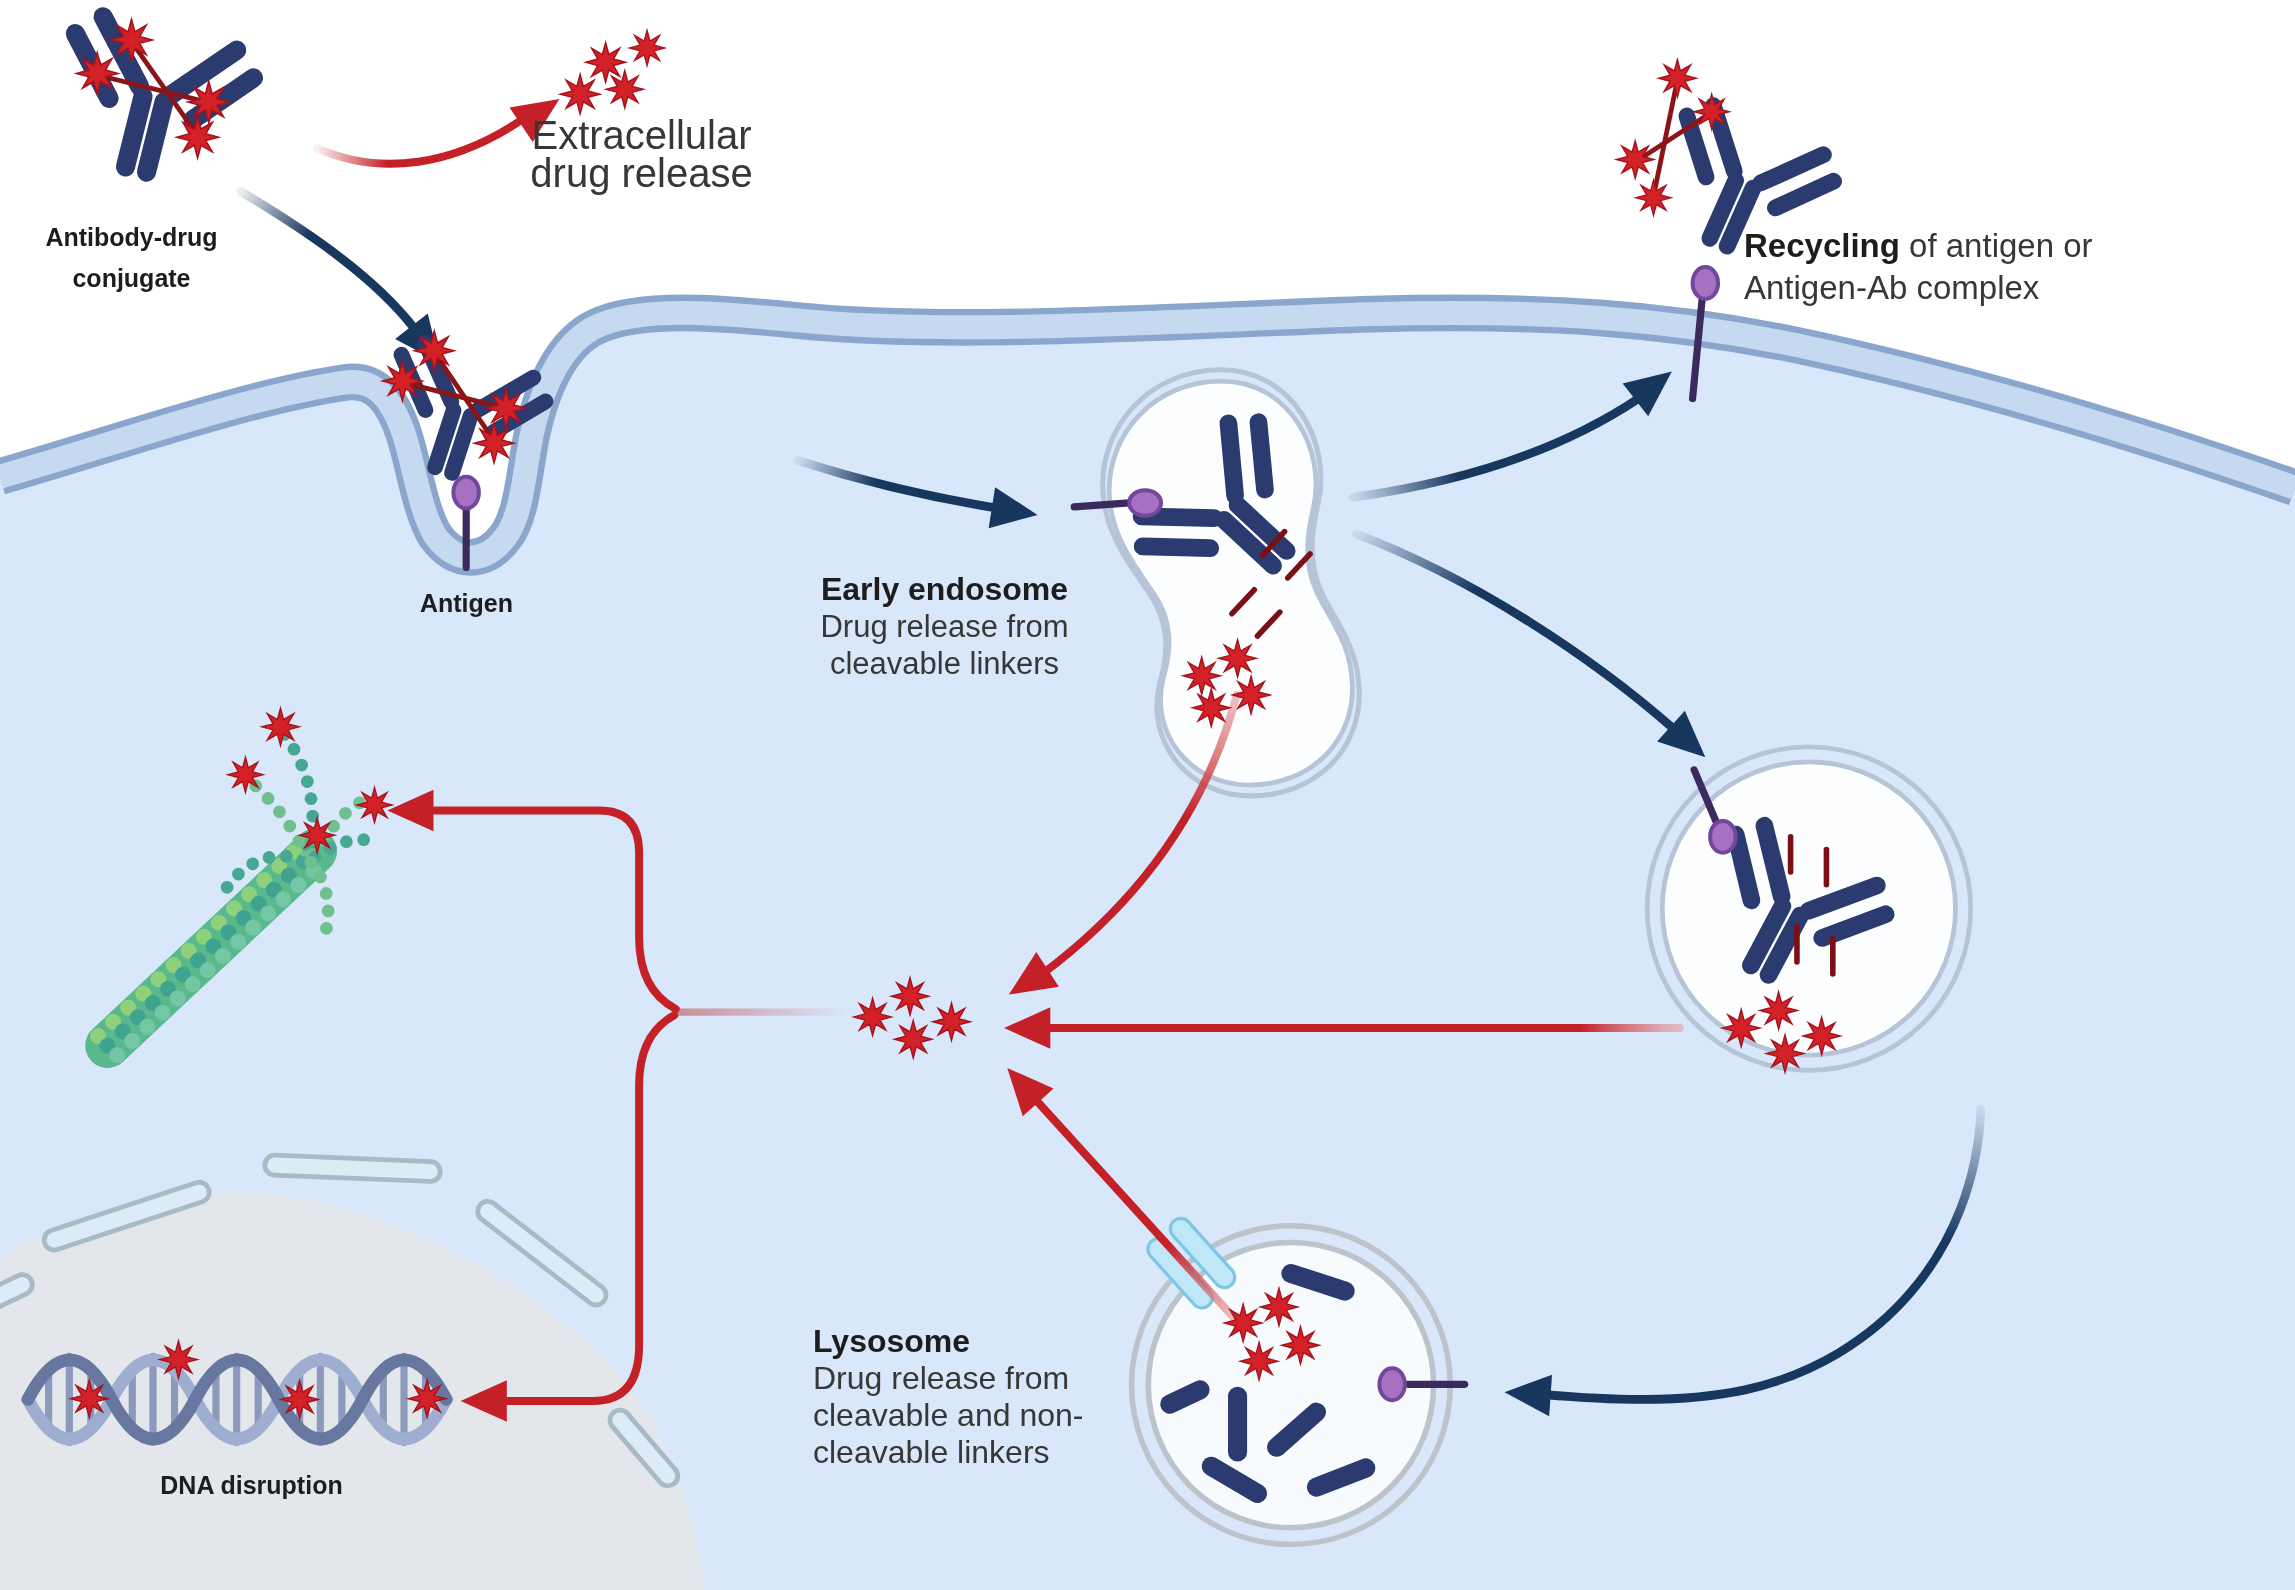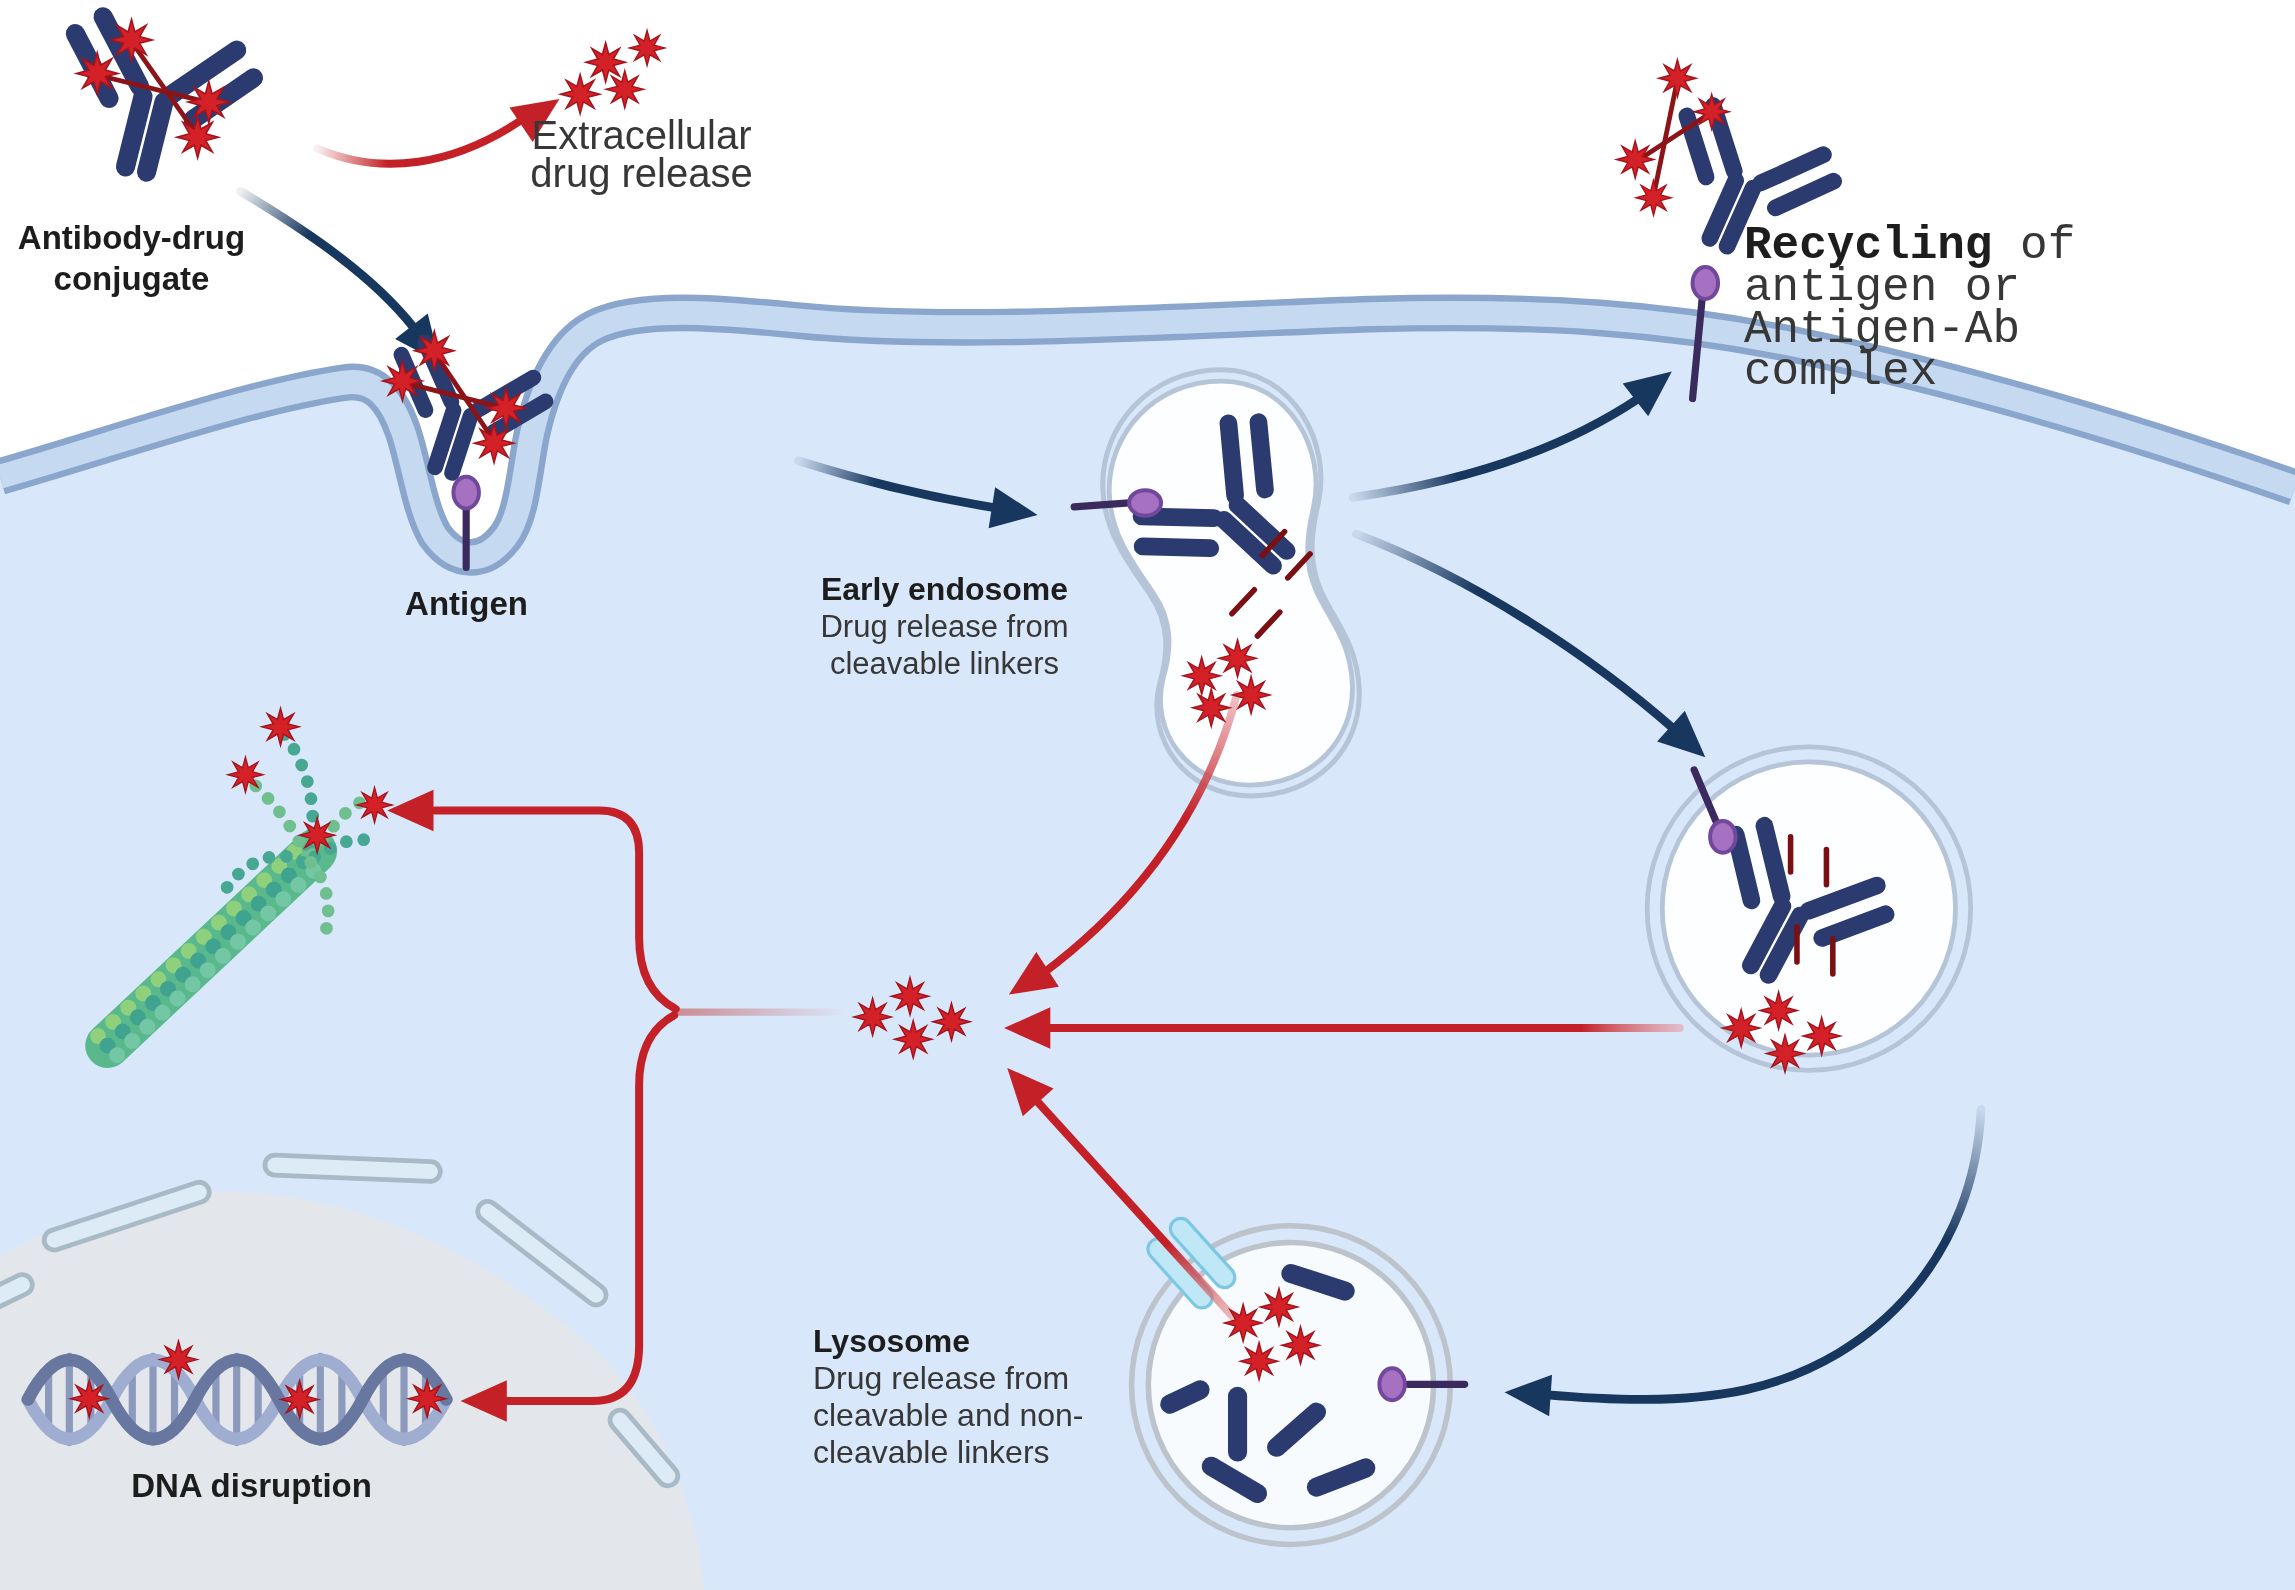--- a/index.html
+++ b/index.html
@@ -2,21 +2,21 @@
 <html style="font-size:12.8px"><head>
 <meta charset="utf-8">
 <style>
   html,body{margin:0;padding:0;background:#ffffff;}
   #stage{position:relative;width:2295px;height:1590px;overflow:hidden;background:#ffffff;
          font-family:"Liberation Sans",sans-serif;}
   #art{position:absolute;left:0;top:0;width:2295px;height:1590px;}
   .lbl{position:absolute;color:#373737;font-size:40px;line-height:38px;}
   .lbl b,.bold{color:#1d1d1d;font-weight:bold;}
   .center{text-align:center;} .right{text-align:left;} .left{text-align:left;}
-  .t42{font-size:33px;line-height:41px;} .t43{font-size:46px;line-height:42px;font-family:Liberation Mono, monospace;}
+  .t42{font-size:25px;line-height:41px;} .t43{font-size:33px;line-height:42px;}
   .t40{font-size:32px;line-height:37px;} .t39{font-size:31px;line-height:37px;}
 </style>
 </head>
 <body>
 
 <div id="stage">
 <svg id="art" viewBox="0 0 2880 1995">
   <defs>
     <g id="ab" stroke="#2c3b6f" stroke-width="30" stroke-linecap="round" fill="none">
       <path d="M-108,-120 L-26,-28"></path>

